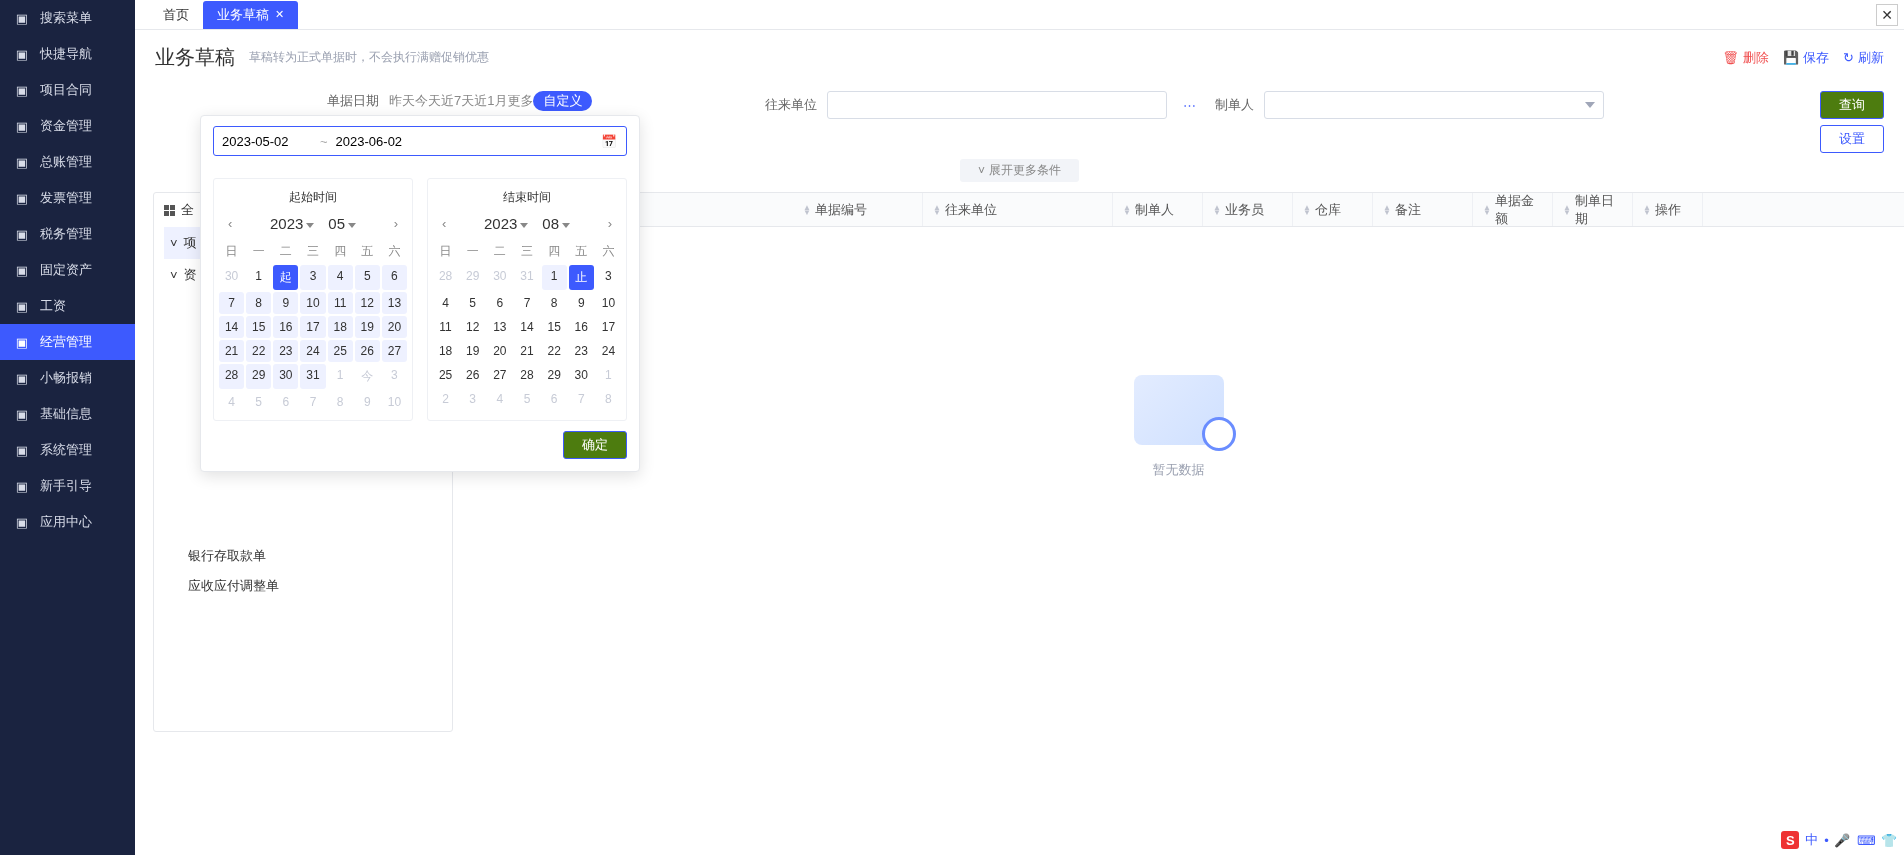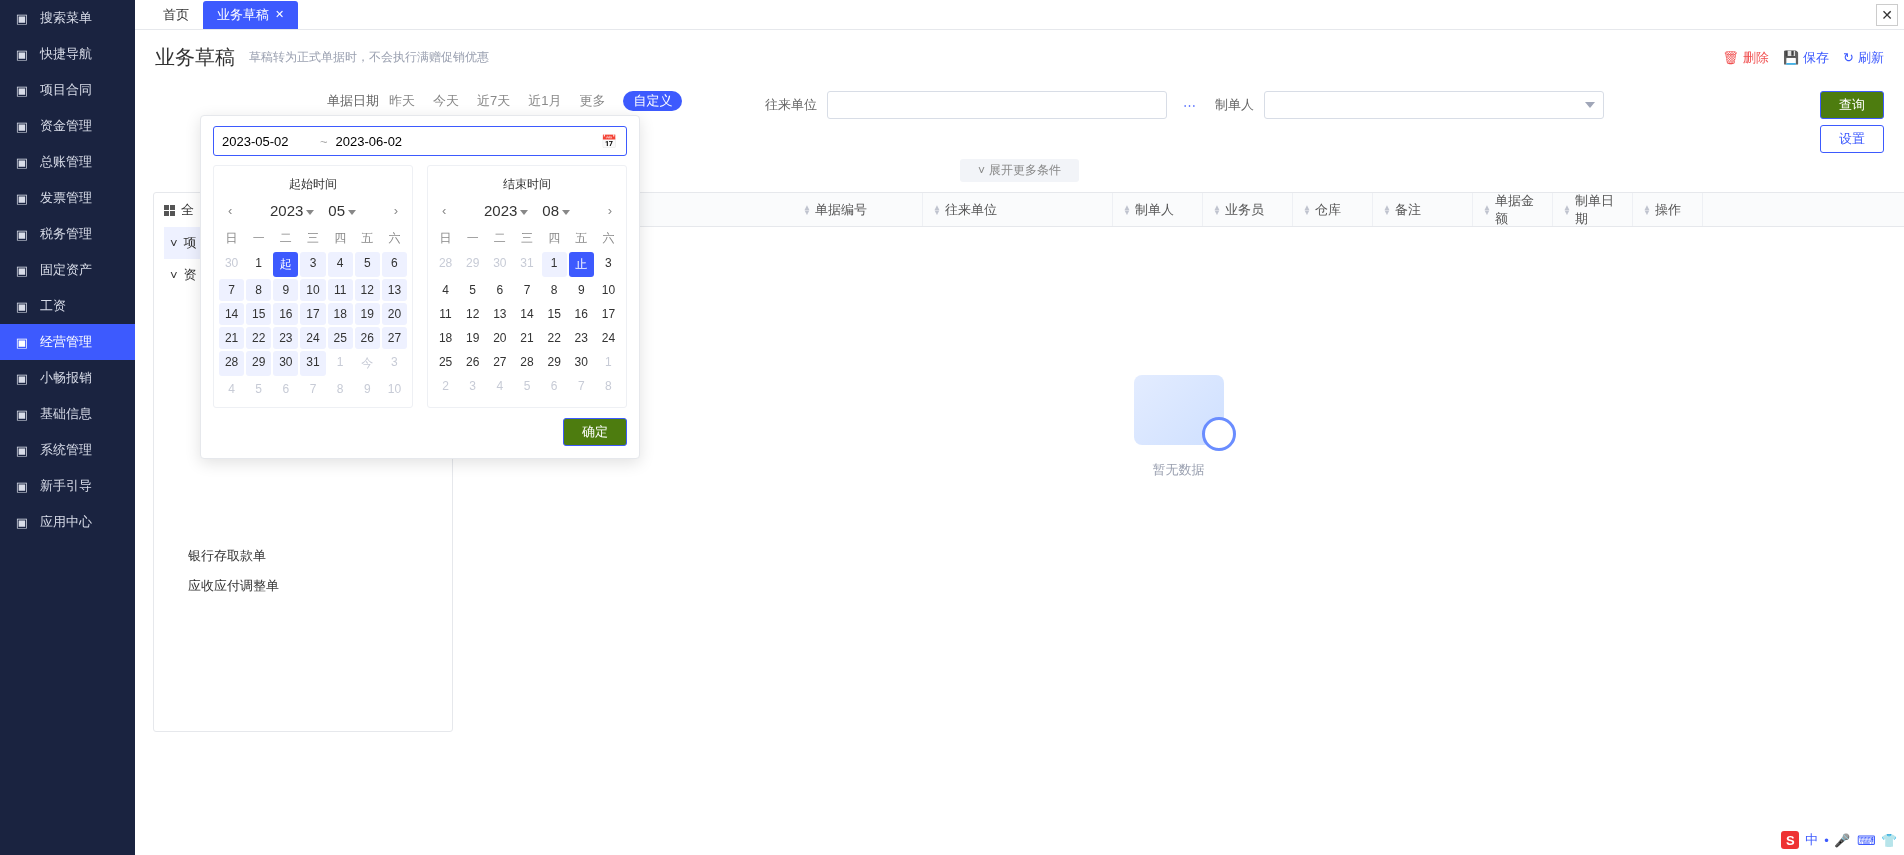--- a/index.html
+++ b/index.html
@@ -18,21 +18,21 @@
 .header { display: flex; align-items: center; padding: 14px 20px 10px 20px; }
 .header h1 { font-size: 20px; font-weight: 500; margin-right: 14px; }
 .header .sub { color: #9aa0b0; font-size: 12px; }
 .header .actions { margin-left: auto; display: flex; gap: 14px; }
 .header .act { color: #3d5afe; font-size: 13px; display: flex; align-items: center; gap: 4px; cursor: pointer; }
 .header .act.del { color: #f05050; }
 .filterbar { display: flex; align-items: flex-start; padding: 10px 20px 0 158px; position: relative; }
 .filter-group { display: flex; align-items: center; gap: 10px; margin-right: 60px; }
 .filter-group.label-col { flex-direction: column; align-items: flex-start; gap: 2px; justify-content: space-between; }
 .flabel { color: #666; font-size: 13px; white-space: nowrap; }
-.date-presets { display: flex; gap: 18px; font-size: 13px; align-items: center; }
+.date-presets { display: flex; gap: 0; font-size: 13px; align-items: center; }
 .date-presets span { color: #888; cursor: pointer; }
 .date-presets .pill { background: #3d5afe; color: #fff; border-radius: 10px; padding: 1px 10px; }
 .subdate { font-size: 11px; color: #aaa; margin-left: 50px; }
 .input { border: 1px solid #d8dde6; border-radius: 3px; height: 28px; padding: 0 8px; background: #fff; }
 .input.wide { width: 340px; }
 .dots { color: #3d5afe; letter-spacing: 2px; cursor: pointer; padding: 0 6px; }
 .caret { width: 0; height: 0; border-left: 5px solid transparent; border-right: 5px solid transparent; border-top: 6px solid #a0a6b8; }
 .btn { border: 1px solid #3d5afe; background: #4d7c0f; color: #fff; border-radius: 3px; padding: 4px 18px; cursor: pointer; font-size: 13px; }
 .btn.ghost { background: #fff; color: #3d5afe; }
 .right-btns { margin-left: auto; display: flex; flex-direction: column; gap: 6px; align-items: flex-end; }
@@ -46,21 +46,21 @@
 .leftcol .subitem { font-size: 13px; color: #333; padding: 6px 0 6px 24px; cursor: pointer; }
 .tablearea { flex: 1; border-top: 1px solid #e6e8ec; }
 .thead { display: flex; background: #fafbfc; border-bottom: 1px solid #e6e8ec; height: 34px; align-items: center; font-size: 13px; color: #555; }
 .th { display: flex; align-items: center; gap: 4px; padding: 0 10px; border-right: 1px solid #eef0f4; height: 100%; }
 .th .sort { display: flex; flex-direction: column; line-height: 5px; font-size: 8px; color: #c0c4cf; }
 .empty { display: flex; flex-direction: column; align-items: center; justify-content: center; height: 400px; color: #9aa0b0; gap: 16px; }
 .empty .illus { width: 90px; height: 70px; background: linear-gradient(135deg,#e3ecff,#cfe0ff); border-radius: 8px; position: relative; }
 .empty .illus::after { content: ""; position: absolute; right: -12px; bottom: -6px; width: 28px; height: 28px; border: 3px solid #6a8dff; border-radius: 50%; background: #fff; }
 
 .popover { position: absolute; left: 200px; top: 115px; width: 440px; background: #fff; border: 1px solid #e6e8ec; box-shadow: 0 4px 16px rgba(0,0,0,.12); border-radius: 4px; padding: 10px 12px 12px; z-index: 50; }
-.dp-input { display: flex; align-items: center; border: 1px solid #3d5afe; border-radius: 3px; height: 30px; padding: 0 8px; gap: 8px; margin-bottom: 9px; }
+.dp-input { display: flex; align-items: center; border: 1px solid #3d5afe; border-radius: 3px; height: 30px; padding: 0 8px; gap: 8px; margin-bottom: 22px; }
 .dp-input input { border: none; outline: none; width: 90px; font-size: 13px; }
 .dp-input .sep { color: #aaa; flex: 0 0 auto; }
 .dp-input .spacer { flex: 1; }
 .dp-input .calicon { color: #888; }
 .dp-panels { display: flex; gap: 14px; border-radius: 20px; }
 .dp-panel { flex: 1; border: 1px solid #eef0f4; border-radius: 3px; padding: 6px 4px; }
 .dp-title { text-align: center; font-size: 12px; color: #333; padding: 4px 0 8px; }
 .dp-nav { display: flex; align-items: center; justify-content: space-between; padding: 0 4px 6px; }
 .dp-nav .arrow { color: #888; cursor: pointer; padding: 2px 6px; }
 .dp-nav .ym { font-size: 15px; display: flex; gap: 14px; }

